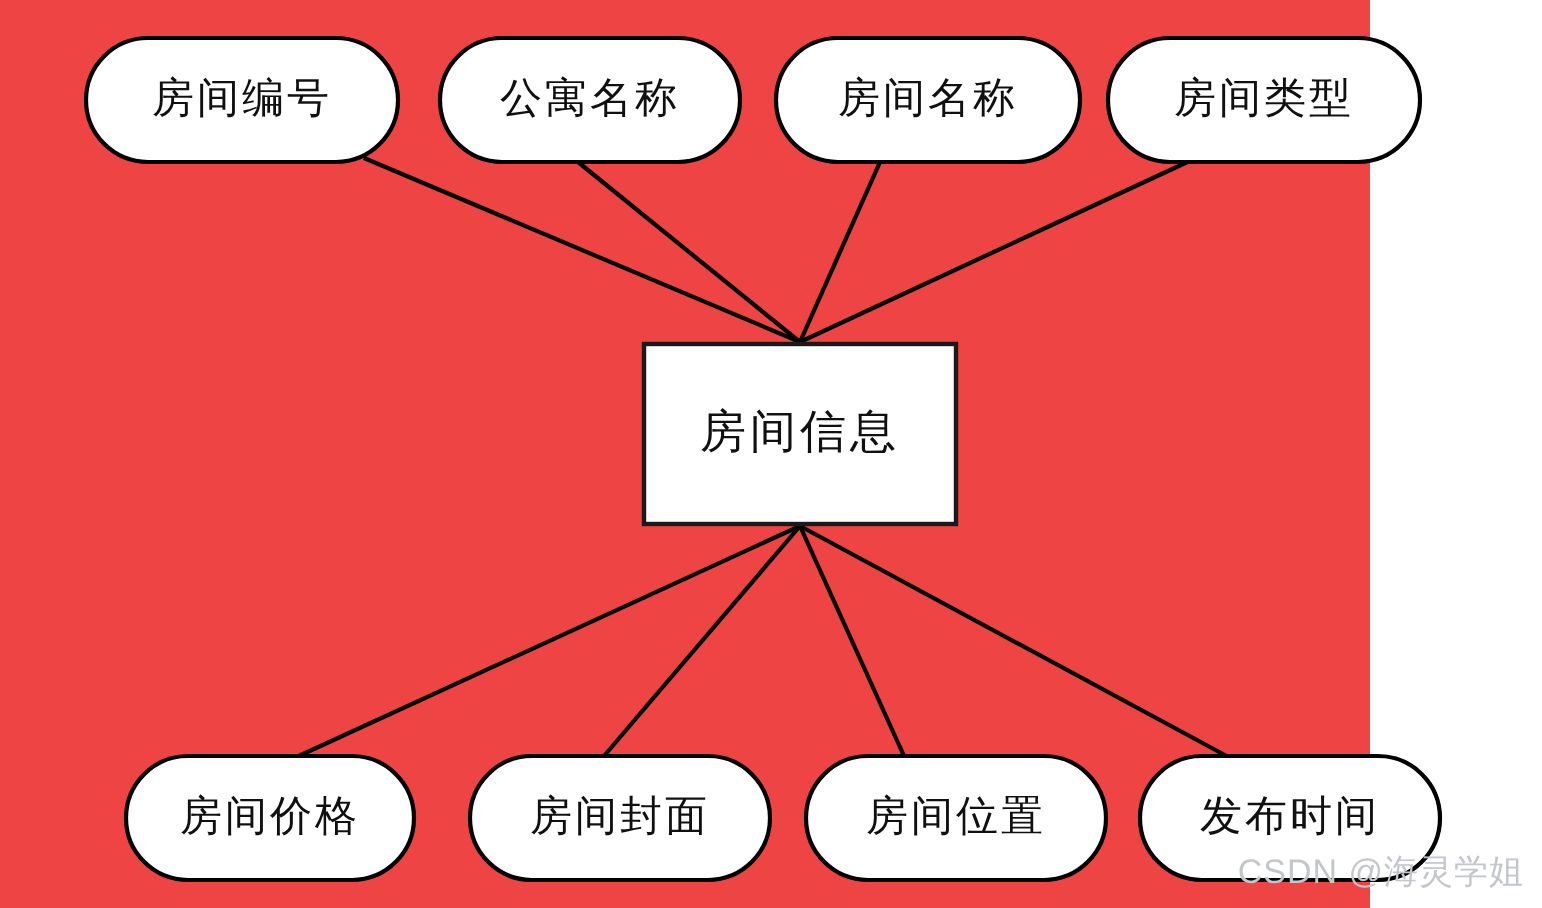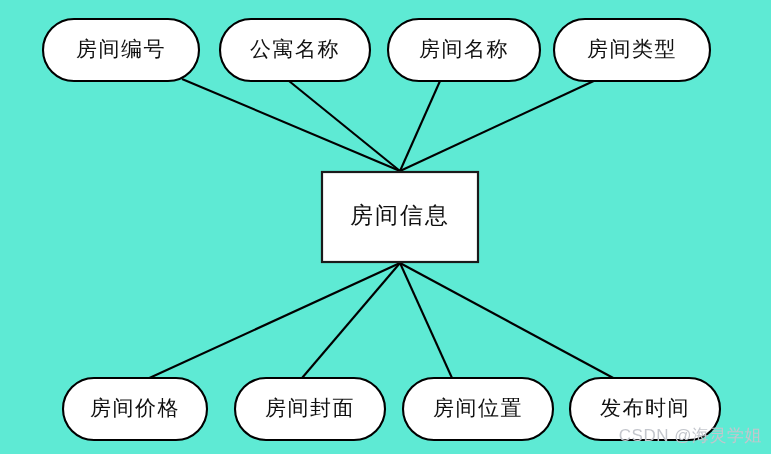--- a/index.html
+++ b/index.html
@@ -11,23 +11,23 @@
     width: 771px;
     height: 454px;
     font-family: "Liberation Serif", "DejaVu Serif", serif;
     overflow: hidden;
     position: relative;
   }
   #diagram-root {
     position: absolute;
     left: 0;
     top: 0;
-    width: 771px;
+    width: 685px;
     height: 454px;
-    background: #5eead4;
+    background: #ef4444;
   }
   svg#er-svg {
     display: block;
     width: 771px;
     height: 454px;
   }
   .er-shape {
     fill: #ffffff;
     stroke: #000000;
     stroke-width: 2.1;

